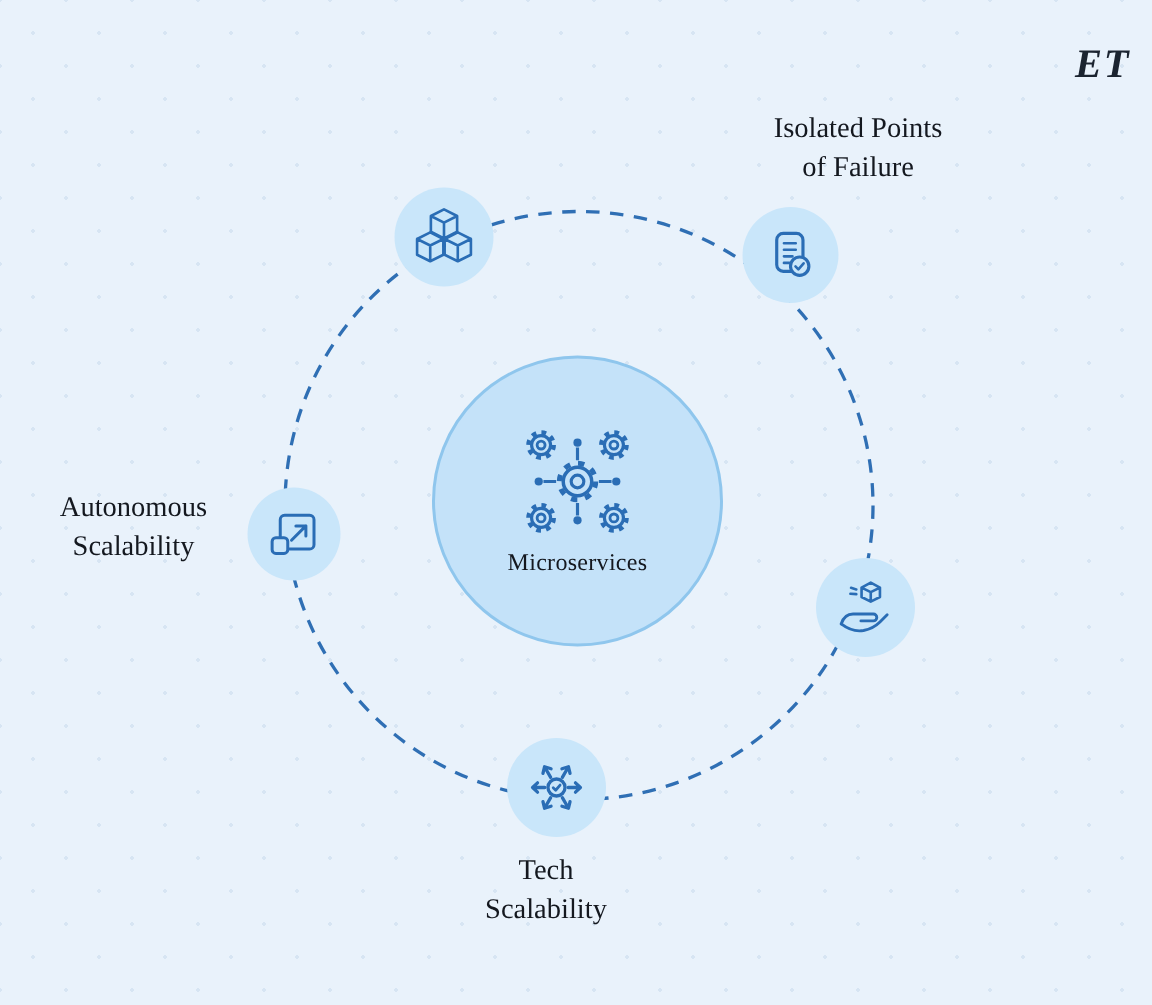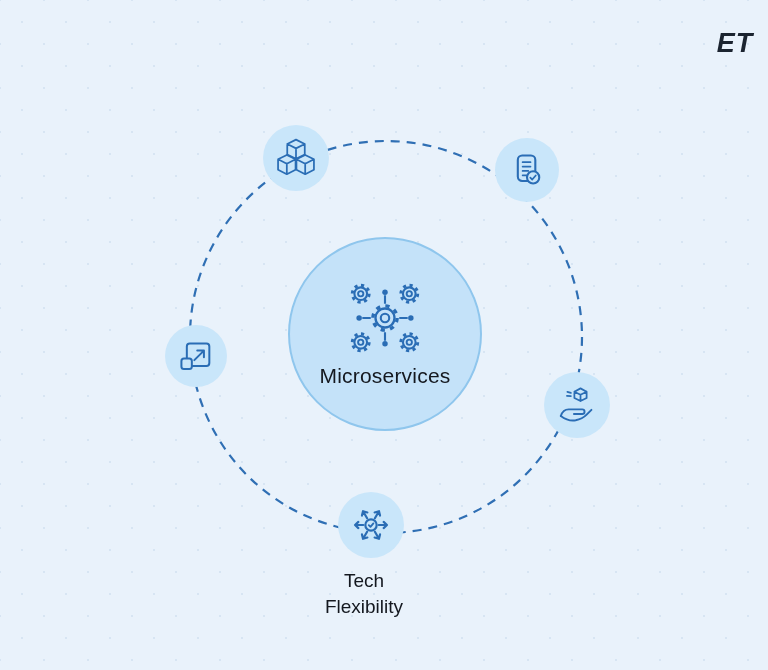--- a/index.html
+++ b/index.html
@@ -1,41 +1,41 @@
 <!DOCTYPE html>
 <html style="--background: #e9f2fb; --dot-color: #d7e5f3; --node-fill: #c9e6fa; --center-fill: #c4e2f9; --center-border: #8fc6ed; --dash-color: #2f6fb4; --icon-color: #2a6db5; --text-color: #14181f; --logo-color: #1b2430;"><head>
 <meta charset="utf-8">
 <style>
   html,body{margin:0;padding:0;}
   .canvas{
     position:relative;
     width:768px;height:670px;
     overflow:hidden;
-    font-family:Liberation Sans, sans-serif;
+    font-family:Liberation Serif, serif;
     background-color:var(--background,#e9f2fb);
     background-image:
       radial-gradient(var(--dot-color,#d7e5f3) 1.2px, transparent 1.4px),
       radial-gradient(var(--dot-color,#d7e5f3) 1.2px, transparent 1.4px);
     background-size:44px 44px;
     background-position:0 0,22px 22px;
   }
   .ring-svg{position:absolute;left:0;top:0;}
   .dash-ring{fill:none;stroke:var(--dash-color,#2f6fb4);stroke-width:2.2;stroke-dasharray:9 7;}
   .center-circle{
     position:absolute;left:385px;top:334px;width:194px;height:194px;
     transform:translate(-50%,-50%);
     border-radius:50%;
     background:var(--center-fill,#c4e2f9);
     border:2px solid var(--center-border,#8fc6ed);
     display:flex;flex-direction:column;align-items:center;justify-content:center;
     box-sizing:border-box;
   }
   .center-label{
     margin-top:8px;
-    font-size:21px;font-weight:500;letter-spacing:.2px;
+    font-size:16px;font-weight:500;letter-spacing:.2px;
     color:var(--text-color,#14181f);
   }
   .node{
     position:absolute;border-radius:50%;
     background:var(--node-fill,#c9e6fa);
     display:flex;align-items:center;justify-content:center;
     transform:translate(-50%,-50%);
   }
   .icon{color:var(--icon-color,#2a6db5);display:block;}
   .label{
@@ -110,20 +110,22 @@
   <div class="node" style="left:527px;top:170px;width:64px;height:64px;">
     <svg class="icon" width="42" height="42" viewBox="0 0 48 48">
       <g fill="none" stroke="currentColor" stroke-linecap="round" stroke-linejoin="round">
         <rect x="13.5" y="7.5" width="20" height="29" rx="5" stroke-width="2.4"></rect>
         <path d="M19 15 h9 M19 20 h9 M19 25 h6.5 M19 30 h4" stroke-width="2"></path>
         <circle cx="31" cy="32.5" r="7" fill="var(--node-fill,#c9e6fa)" stroke-width="2.4"></circle>
         <path d="M27.8 32.7 l2.2 2.2 l4 -4.6" stroke-width="2"></path>
       </g>
     </svg>
   </div>
+  <div class="label" style="left:572px;top:99px;">Isolated Points
+of Failure</div>
 
   <div class="node" style="left:577px;top:405px;width:66px;height:66px;">
     <svg class="icon" width="42" height="42" viewBox="0 0 48 48">
       <g fill="none" stroke="currentColor" stroke-width="2" stroke-linecap="round" stroke-linejoin="round">
         <path d="M28 5 L35 8.8 V16 L28 19.5 L21 16 V8.8 Z M21 8.8 L28 12.3 L35 8.8 M28 12.3 V19.5"></path>
         <path d="M13 9 l4 1.2 M12.5 13.5 l4.5 .3"></path>
         <path d="M5.5 36.5 q2.5 -7.5 9 -7.5 h15.5 a2.6 2.6 0 0 1 0 5.2 h-9.5" stroke-width="2.2"></path>
         <path d="M5.5 36.5 q8.5 6.5 17 5 q7.5 -1.5 12.5 -6.5 l5.5 -5.5" stroke-width="2.2"></path>
       </g>
     </svg>
@@ -149,25 +151,27 @@
         <g transform="rotate(240 24 24)">
             <path d="M32.5 24 H41 M37.8 20.6 L41.4 24 L37.8 27.4"></path>
           </g>
         <g transform="rotate(300 24 24)">
             <path d="M32.5 24 H41 M37.8 20.6 L41.4 24 L37.8 27.4"></path>
           </g>
       </g>
     </svg>
   </div>
   <div class="label" style="left:364px;top:594px;">Tech
-Flexibility</div>
+Scalability</div>
 
   <div class="node" style="left:196px;top:356px;width:62px;height:62px;">
     <svg class="icon" width="40" height="40" viewBox="0 0 48 48">
       <g fill="none" stroke="currentColor" stroke-width="2.4" stroke-linecap="round" stroke-linejoin="round">
         <rect x="13" y="9" width="27" height="27" rx="3.5"></rect>
         <rect x="6.5" y="27" width="12.5" height="12.5" rx="3" fill="var(--node-fill,#c9e6fa)"></rect>
         <path d="M25.5 17.5 H33.5 V25.5 M33.5 17.5 L22 29"></path>
       </g>
     </svg>
   </div>
+  <div class="label" style="left:89px;top:352px;">Autonomous
+Scalability</div>
 
 </div>
 
 </body></html>

